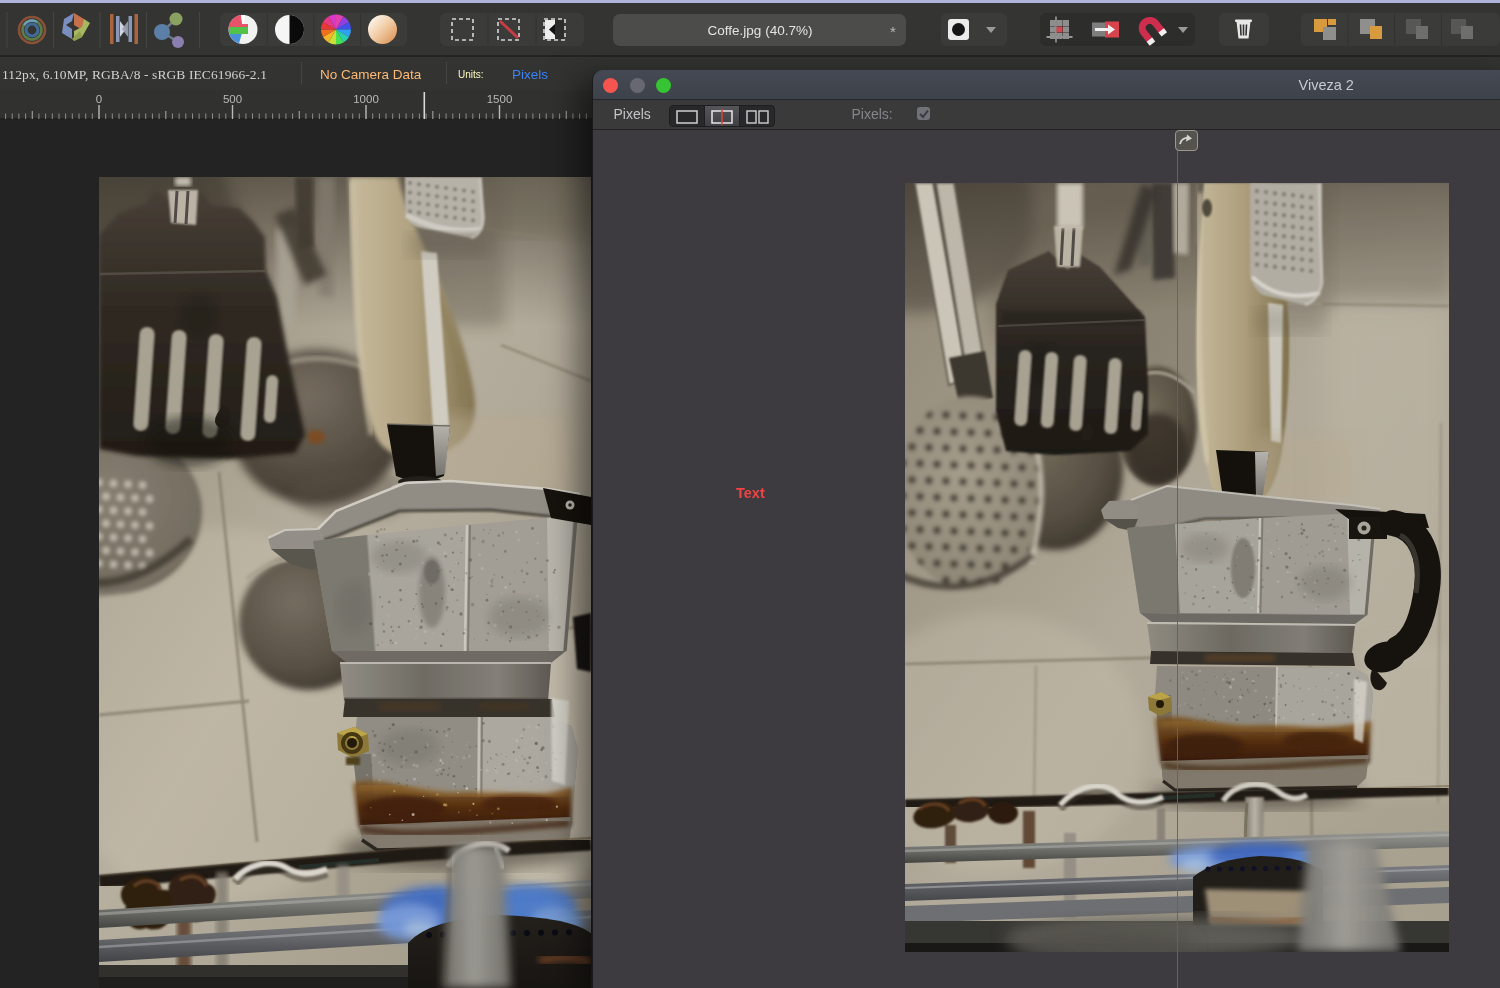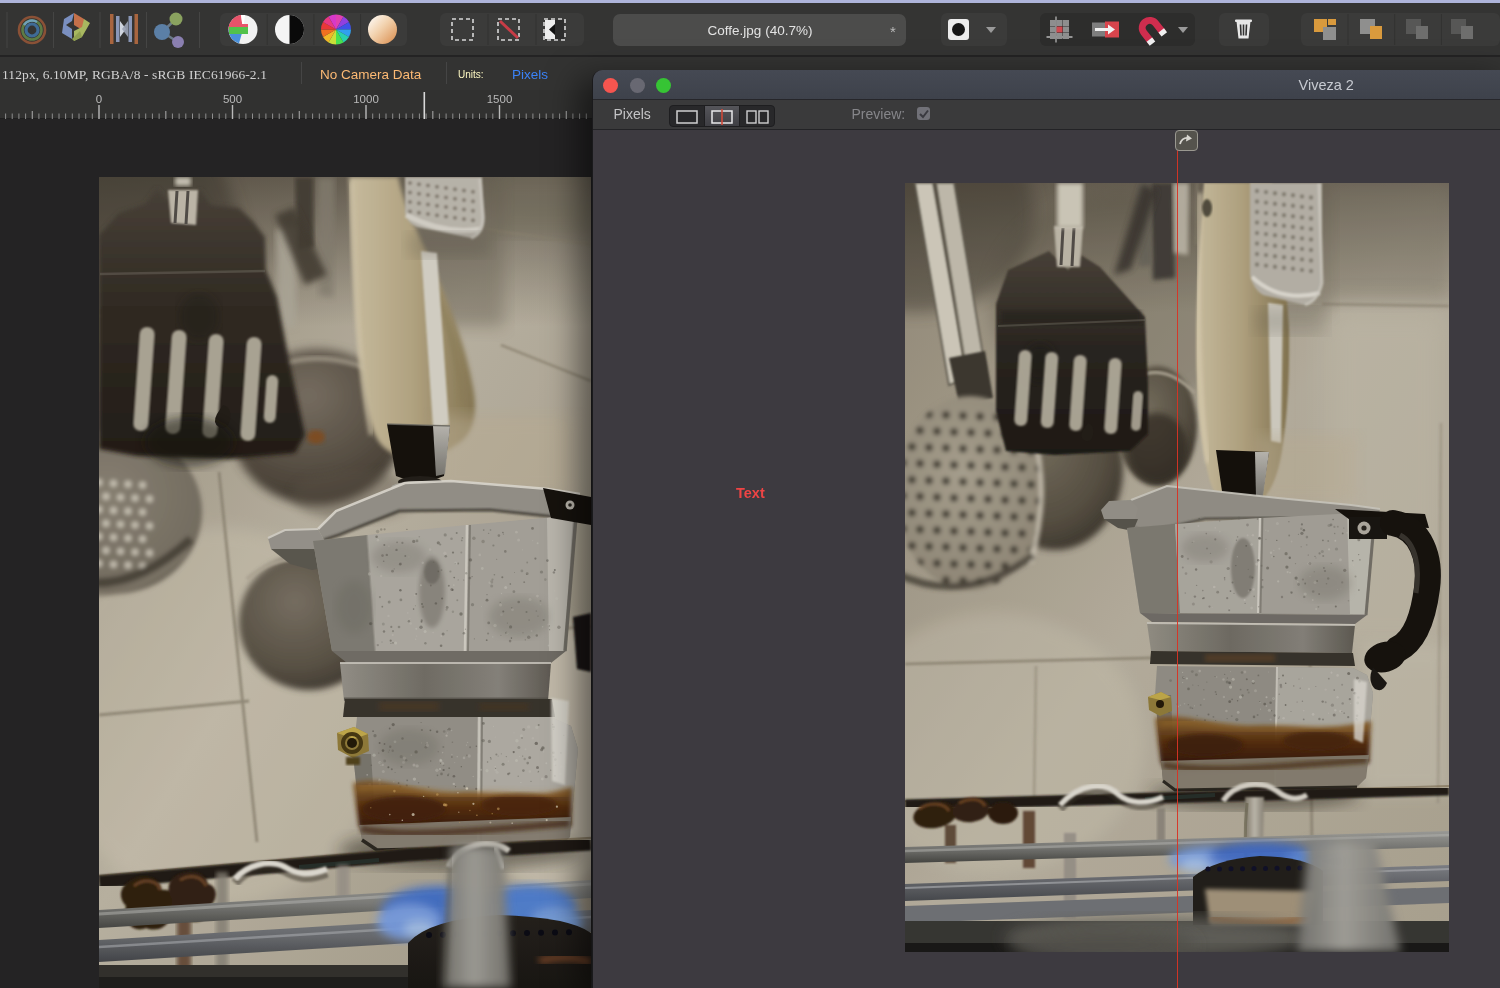--- a/index.html
+++ b/index.html
@@ -987,21 +987,21 @@
     <div class="abs" style="left:21px;top:36px;font-size:14px;color:#c4c4c6;">Pixels</div>
     <div class="abs" style="left:76px;top:34.5px;width:106px;height:22.5px;border-radius:4px;background:#28282a;border:1px solid #1e1e20;"></div>
     <div class="abs" style="left:111px;top:34.5px;width:36px;height:22.5px;background:linear-gradient(#55555a,#3f3f44);border:1px solid #1e1e20;"></div>
     <svg class="abs" style="left:76px;top:34.5px;" width="107" height="23">
       <rect x="8" y="6" width="20" height="12" fill="none" stroke="#cfcfd1" stroke-width="1.5"></rect>
       <rect x="43" y="6" width="20" height="12" fill="none" stroke="#e8e8ea" stroke-width="1.5"></rect>
       <line x1="53" y1="4" x2="53" y2="20" stroke="#d04838" stroke-width="1.6"></line>
       <rect x="78" y="6" width="9" height="12" fill="none" stroke="#cfcfd1" stroke-width="1.4"></rect>
       <rect x="90" y="6" width="9" height="12" fill="none" stroke="#cfcfd1" stroke-width="1.4"></rect>
     </svg>
-    <div class="abs" style="left:259px;top:36px;font-size:14px;color:#86868a;">Preview:</div>
+    <div class="abs" style="left:259px;top:36px;font-size:14px;color:#86868a;">Pixels:</div>
     <div class="abs" style="left:324px;top:36.5px;width:13.5px;height:13.5px;border-radius:3px;background:#717178;"></div>
     <svg class="abs" style="left:324px;top:36.5px;" width="14" height="14">
       <path d="M3,7 L6,10 L11,3.5" stroke="#3a3a40" stroke-width="2" fill="none"></path>
     </svg>
   </div>
 <svg width="544" height="769" viewBox="0 0 544 769" style="position:absolute;left:905px;top:183px;filter:brightness(0.94) saturate(0.97);">
     <defs>
 <linearGradient id="Ptile" x1="0" y1="0" x2="1" y2="1">
  <stop offset="0" stop-color="#998f7c"></stop>
         <stop offset="0.5" stop-color="#bdb5a3"></stop>

